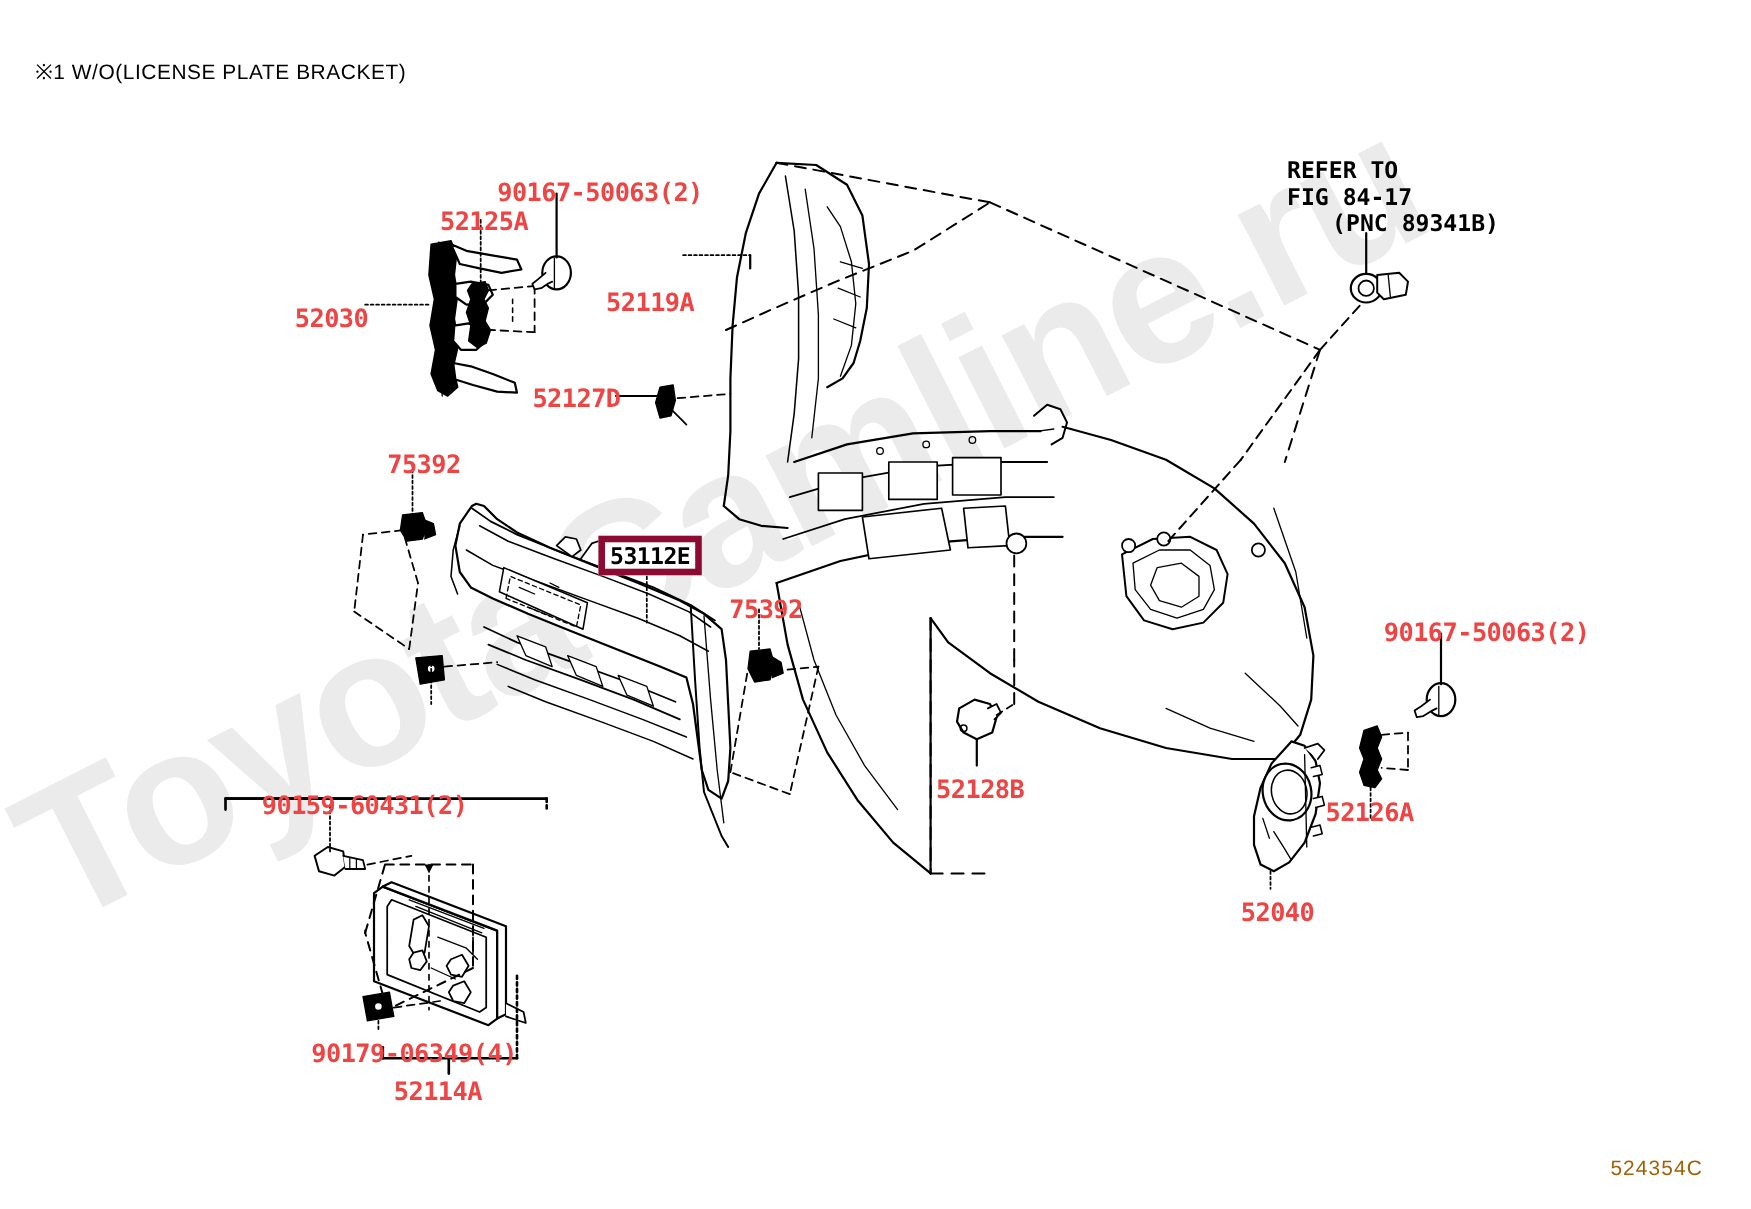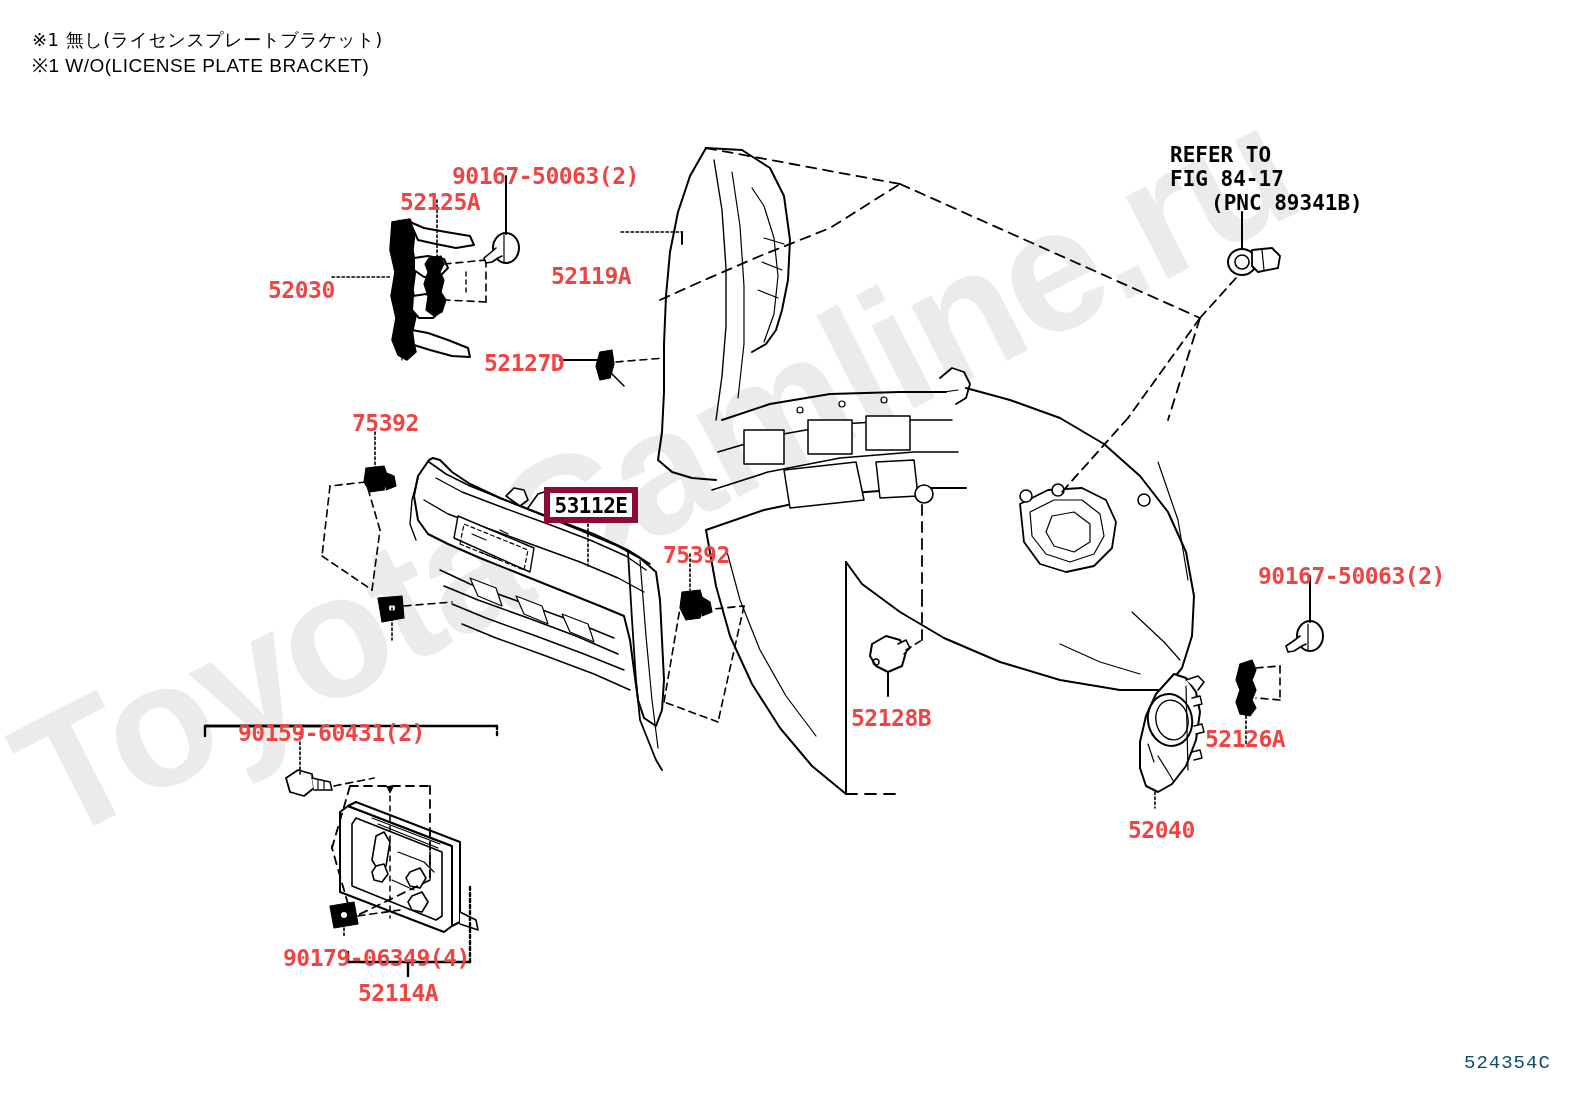--- a/index.html
+++ b/index.html
@@ -89,23 +89,23 @@
     z-index: 20;
     color: #000;
     white-space: nowrap;
     font-family: "Liberation Sans", sans-serif;
     font-size: 22px;
     letter-spacing: 0.5px;
   }
   .figcode {
     position: absolute;
     z-index: 20;
-    color: #0c4a6e;
+    color: #a16207;
     white-space: nowrap;
-    font-family: Liberation Mono, monospace;
+    font-family: Liberation Sans, sans-serif;
     font-size: 19px;
     letter-spacing: 1px;
   }
   
   #highlight-box {
     position: absolute;
     z-index: 25;
     left: 544px;
     top: 487px;
     width: 94px;
@@ -441,21 +441,20 @@
       <g stroke="#000" fill="none">
         <path d="M348 962 L348 952" stroke-width="2.4"></path>
         <path d="M348 962 L470 962" stroke-width="2.4"></path>
         <path d="M470 962 L470 884" stroke-width="2.4" stroke-dasharray="3 3"></path>
         <path d="M408 962 L408 976" stroke-width="2.4"></path>
       </g>
 
     </g>
   </svg>
 
-  <div class="note jp" style="left:32px; top:28px;">※1 無し(ライセンスプレートブラケット)</div>
   <div class="note" style="left:32px; top:52px;">※1 W/O(LICENSE PLATE BRACKET)</div>
 
   <div class="refer" style="left:1170px; top:142px;">REFER TO</div>
   <div class="refer" style="left:1170px; top:166px;">FIG 84-17</div>
   <div class="refer" style="left:1170px; top:190px;margin-left:41px;">(PNC 89341B)</div>
 
 
   <div class="pn" style="left:268px;  top:277px;">52030</div>
   <div class="pn" style="left:400px;  top:189px;">52125A</div>
   <div class="pn" style="left:452px;  top:163px;">90167-50063(2)</div>

